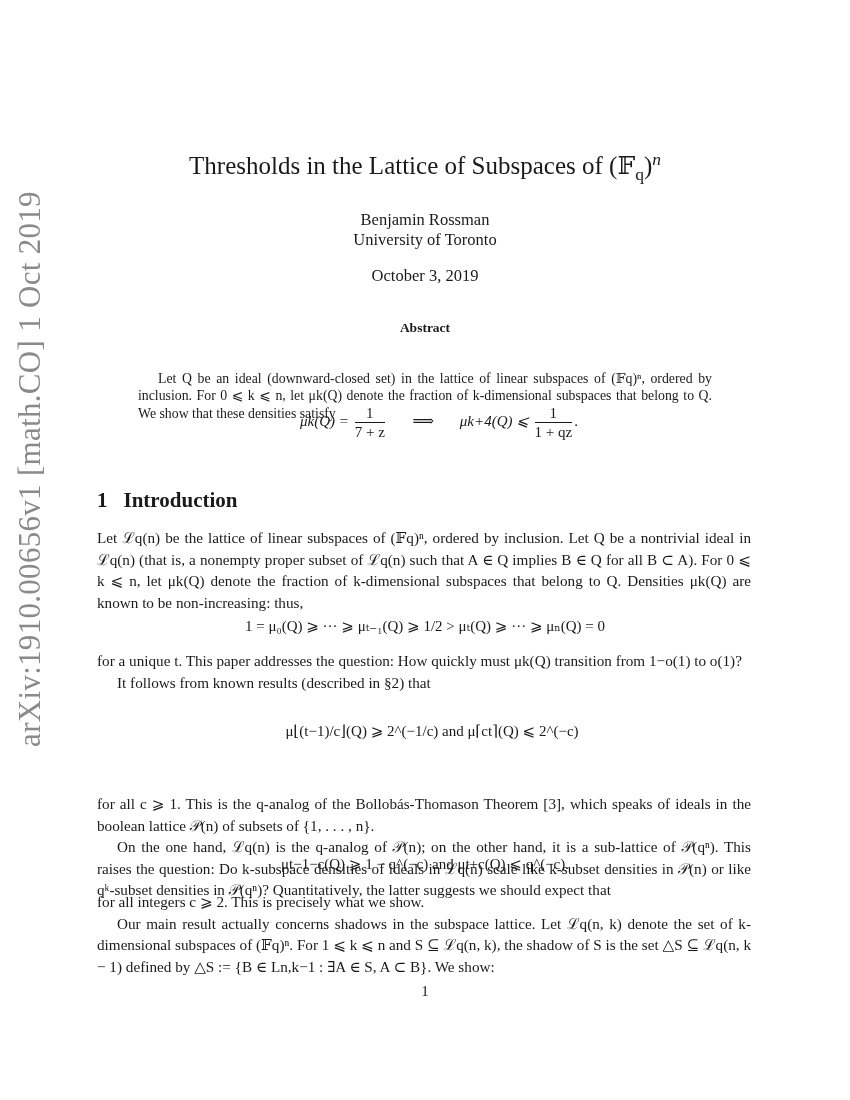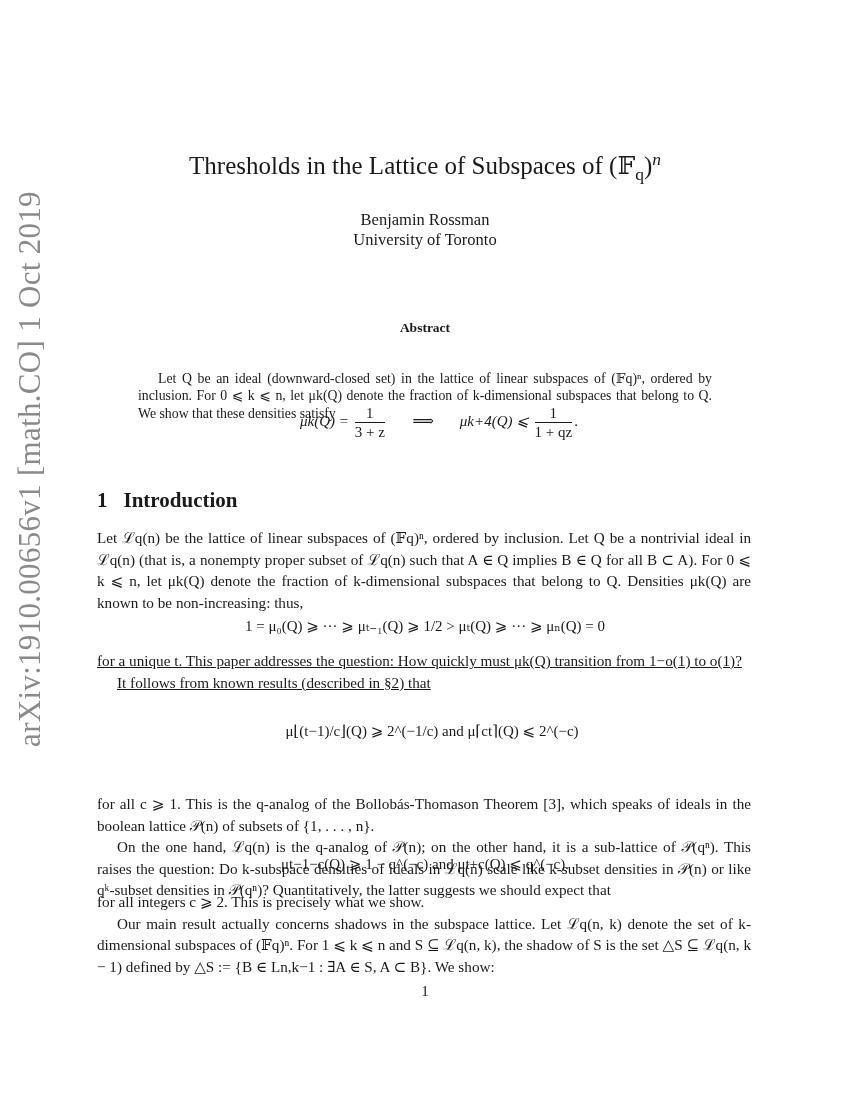--- a/index.html
+++ b/index.html
@@ -38,47 +38,48 @@
     <span>arXiv:1910.00656v1  [math.CO]  1 Oct 2019</span>
   </div>
 
   <div class="center title"><span>Thresholds in the Lattice of Subspaces of (𝔽</span><sub>q</sub>)<sup style="font-style:italic">n</sup></div>
 
   <div class="center author">
     <div>Benjamin Rossman</div>
     <div>University of Toronto</div>
   </div>
 
+  <div class="center date">October 3, 2019</div>
 
   <div class="center abs-head">Abstract</div>
 
   <div class="abs" style="top:343px;">
     <p class="indent">Let Q be an ideal (downward-closed set) in the lattice of linear subspaces of (𝔽q)ⁿ, ordered by inclusion. For 0 ⩽ k ⩽ n, let μk(Q) denote the fraction of k-dimensional subspaces that belong to Q. We show that these densities satisfy</p>
   </div>
 
   <div class="eq" style="top:404px;padding-left:14px;">
     <i>μk(Q) =</i>
-    <span class="frac"><span class="num">1</span><span class="den">3 + z</span></span>
+    <span class="frac"><span class="num">1</span><span class="den">7 + z</span></span>
     <span style="margin:0 22px">⟹</span>
     <i>μk+4(Q) ⩽</i>
     <span class="frac"><span class="num">1</span><span class="den">1 + qz</span></span><span>.</span>
   </div>
 
 
   <div class="section">
     <span class="num">1</span><span>Introduction</span>
   </div>
 
   <div class="body" style="top:527px;">
     <p>Let ℒq(n) be the lattice of linear subspaces of (𝔽q)ⁿ, ordered by inclusion. Let Q be a nontrivial ideal in ℒq(n) (that is, a nonempty proper subset of ℒq(n) such that A ∈ Q implies B ∈ Q for all B ⊂ A). For 0 ⩽ k ⩽ n, let μk(Q) denote the fraction of k-dimensional subspaces that belong to Q. Densities μk(Q) are known to be non-increasing: thus,</p>
   </div>
 
   <div class="eq" style="top:617px;">1 = μ₀(Q) ⩾ ··· ⩾ μₜ₋₁(Q) ⩾ 1/2 &gt; μₜ(Q) ⩾ ··· ⩾ μₙ(Q) = 0</div>
 
-  <div class="body" style="top:650px;text-decoration:underline;">
+  <div class="body" style="top:650px;">
     <p>for a unique t. This paper addresses the question: How quickly must μk(Q) transition from 1−o(1) to o(1)?</p>
     <p class="indent">It follows from known results (described in §2) that</p>
   </div>
 
   <div class="eq" style="top:722px;margin-left:7px;">μ⌊(t−1)/c⌋(Q) ⩾ 2^(−1/c)    and    μ⌈ct⌉(Q) ⩽ 2^(−c)</div>
 
   <div class="body" style="top:757px;margin-top:36px;">
     <p>for all c ⩾ 1. This is the q-analog of the Bollobás-Thomason Theorem [3], which speaks of ideals in the boolean lattice 𝒫(n) of subsets of {1, . . . , n}.</p>
     <p class="indent">On the one hand, ℒq(n) is the q-analog of 𝒫(n); on the other hand, it is a sub-lattice of 𝒫(qⁿ). This raises the question: Do k-subspace densities of ideals in ℒq(n) scale like k-subset densities in 𝒫(n) or like qᵏ-subset densities in 𝒫(qⁿ)? Quantitatively, the latter suggests we should expect that</p>
   </div>

